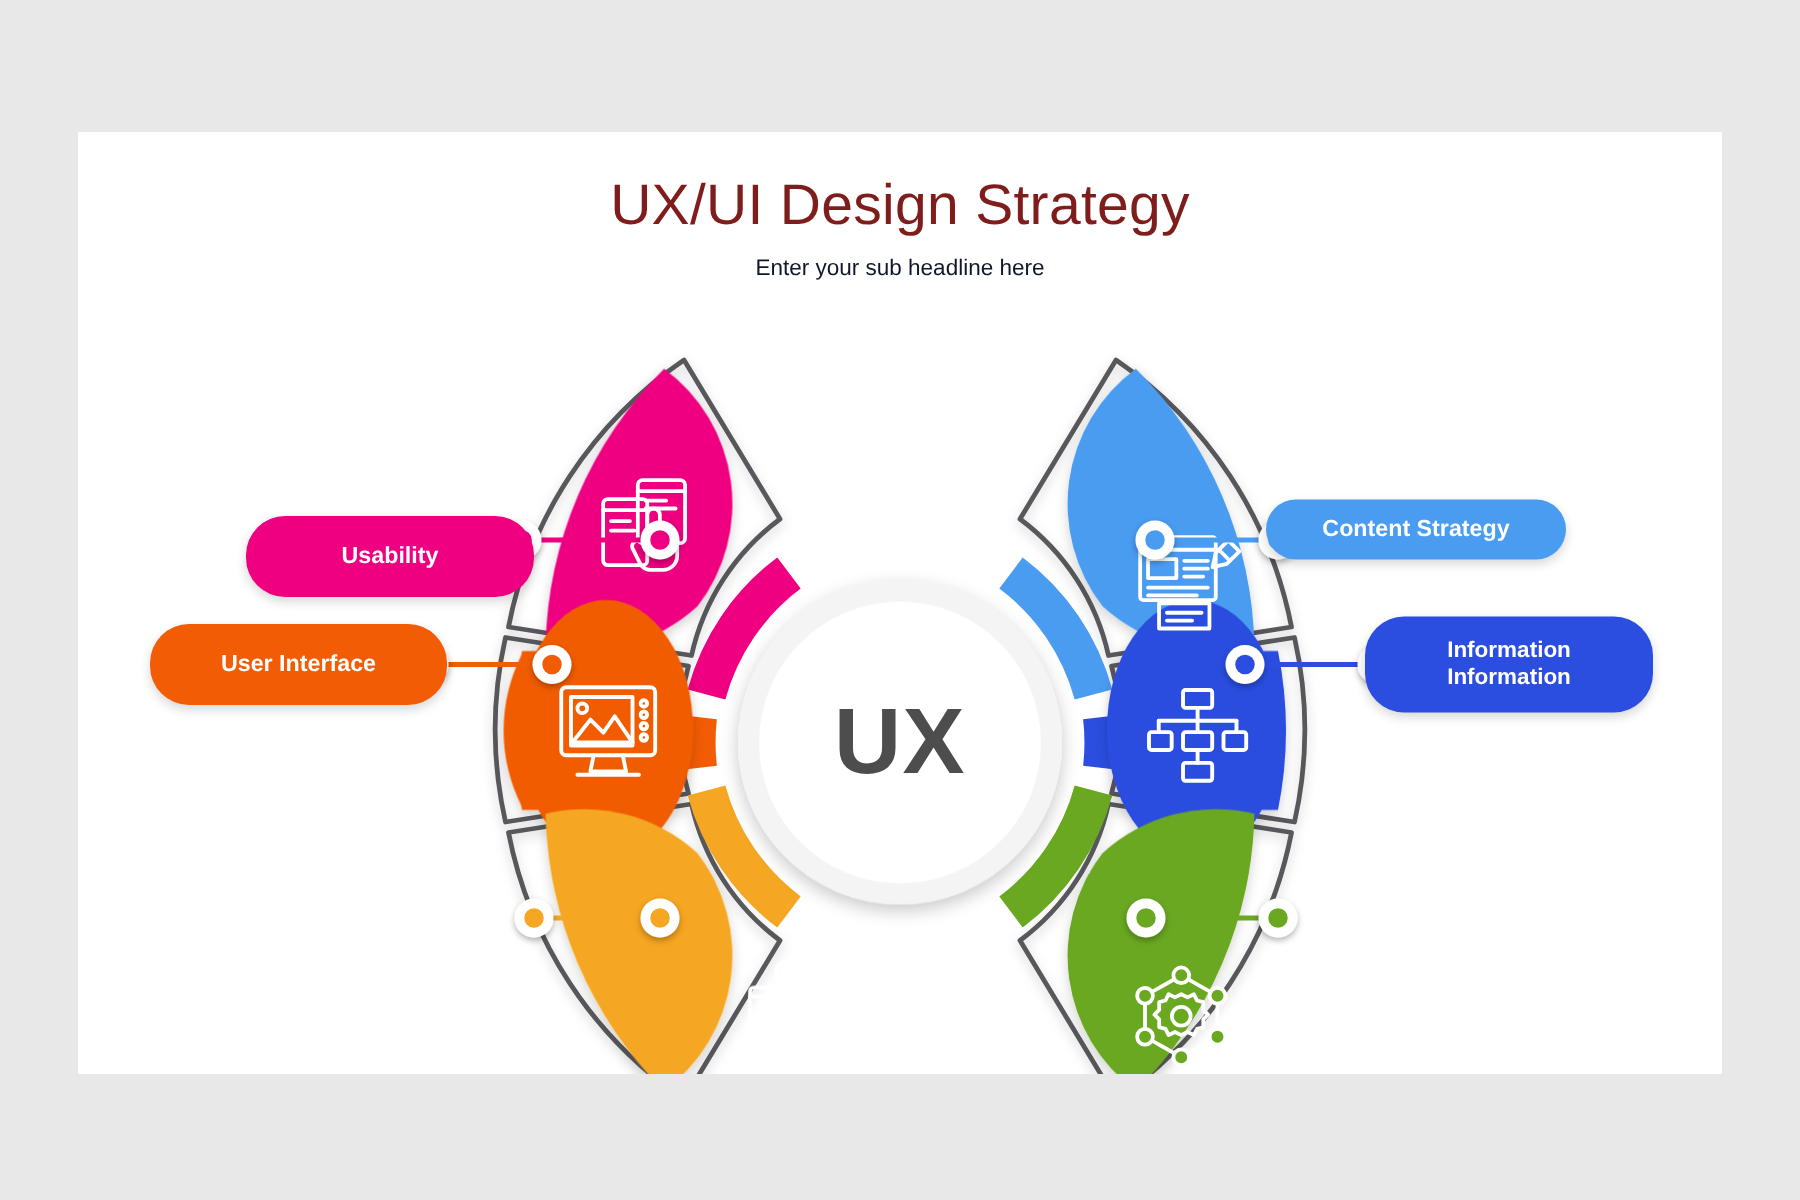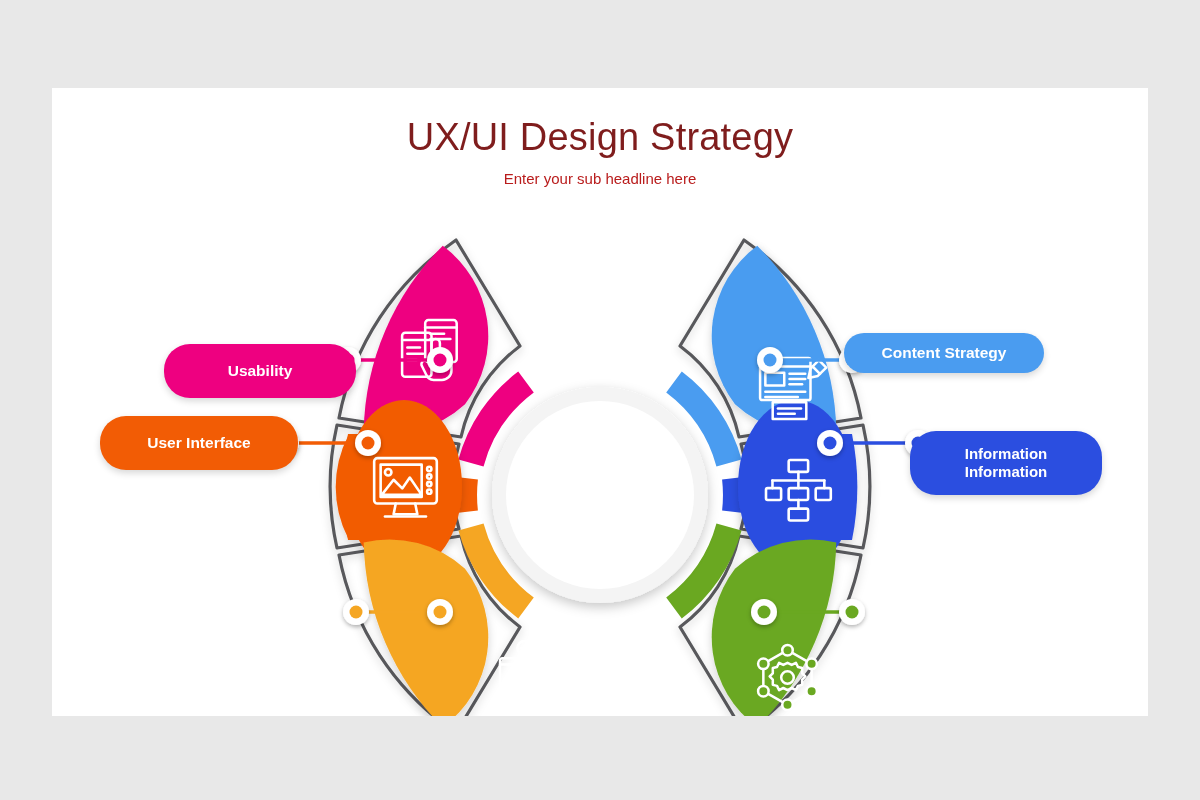--- a/index.html
+++ b/index.html
@@ -44,21 +44,21 @@
     white-space: nowrap;
   }
   #subtitle {
     position: absolute;
     left: 0;
     top: 82px;
     width: 100%;
     text-align: center;
     font-size: 15px;
     font-weight: 400;
-    color: #b91c1c;
+    color: #0f172a;
   }
 
   
   #diagram {
     position: absolute;
     left: 0;
     top: 0;
     width: 1096px;
     height: 628px;
   }
@@ -293,21 +293,22 @@
 
     <div class="pill" style="left:48px; top:328px; width:198px; height:54px; background:#f25c05;">
       <span>User Interface</span>
     </div>
 
 
     <div class="pill" style="left:792px; top:245px; width:200px; height:40px; background:#4a9cf0;">
       <span>Content Strategy</span>
     </div>
 
-    <div class="pill two-line" style="left:858px; top:323px; width:192px; height:64px; background:#2b4ee0; flex-direction:column;margin-top:20px;">
+    <div class="pill two-line" style="left:858px; top:323px; width:192px; height:64px; background:#2b4ee0; flex-direction:column;">
       <span>Information</span>
       <span>Information</span>
     </div>
 
 
+    <div id="ux-text" style="left:548px; top:407px;">UX</div>
 
   </div>
 </div>
 
 </body></html>

